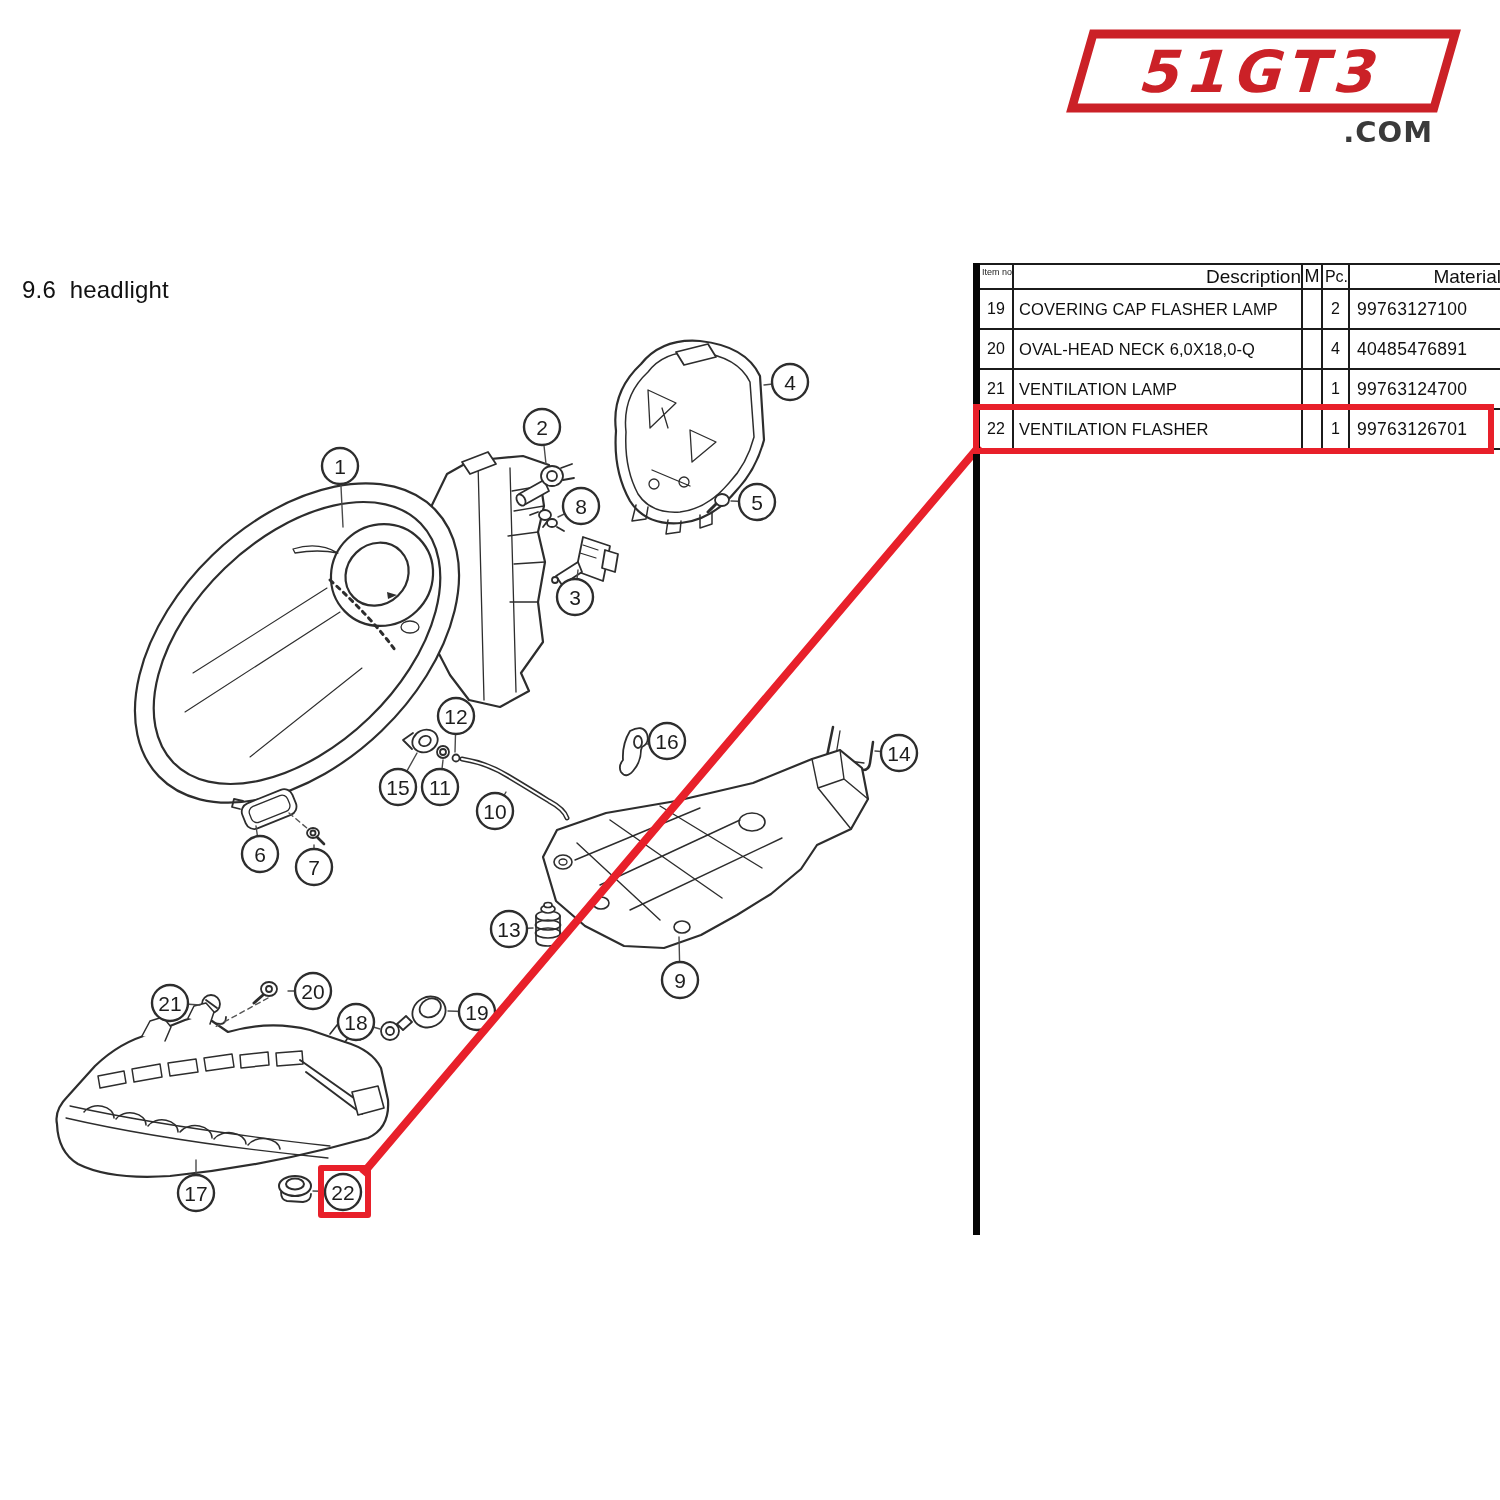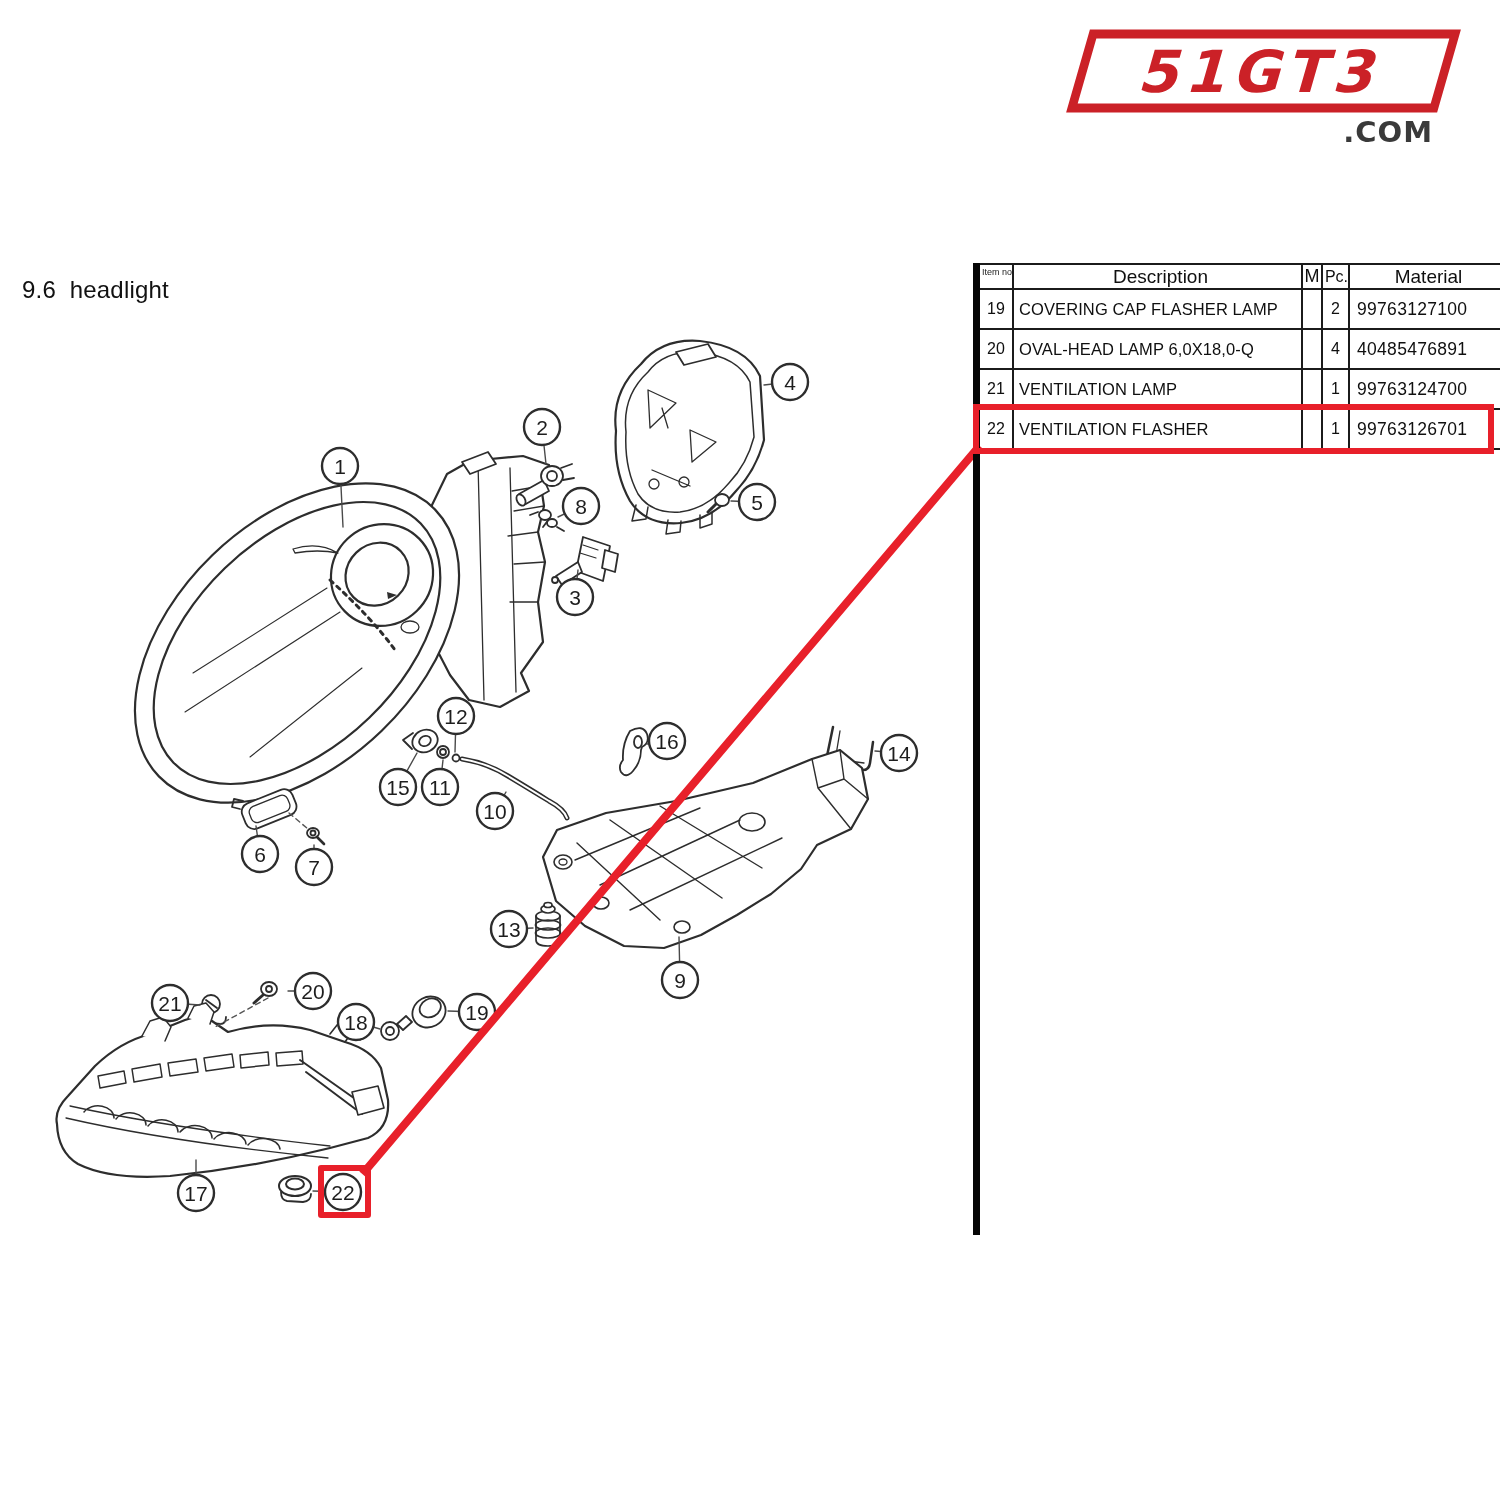--- a/index.html
+++ b/index.html
@@ -11,21 +11,21 @@
   .blackbar{position:absolute;left:973px;top:263px;width:7px;height:972px;background:#060606;}
   .parts-table{position:absolute;left:980px;top:263px;width:521px;border-collapse:collapse;
                table-layout:fixed;color:#0f0f0f;}
   .parts-table th,.parts-table td{border:2px solid #1b1b1b;overflow:hidden;white-space:nowrap;
                font-weight:normal;padding:0;}
   .parts-table tr>*:last-child{border-right:none;}
   .parts-table tr>*:first-child{border-left:none;}
   .hrow{height:25px;}
   .drow{height:40px;}
   th.h-item{font-size:9px;text-align:left;vertical-align:top;padding:2px 0 0 2px;color:#222;}
-  th.h-desc,th.h-mat{font-size:19px;text-align:center;padding-left:6px;}
+  th.h-desc,th.h-mat{font-size:19px;text-align:right;padding-left:6px;}
   th.h-m{font-size:18px;text-align:center;}
   th.h-pc{font-size:16px;text-align:right;}
   td.c-item{font-size:16px;text-align:center;}
   td.c-desc{font-size:16.5px;text-align:left;padding-left:5px;letter-spacing:0.1px;margin-left:16px;}
   td.c-m{font-size:16px;text-align:center;}
   td.c-pc{font-size:16px;text-align:center;}
   td.c-mat{font-size:17.5px;text-align:left;padding-left:7px;letter-spacing:0.3px;margin-left:46px;}
   .row-highlight{position:absolute;left:973px;top:404px;width:521px;height:50px;
                  border:6px solid #e8202a;box-sizing:border-box;pointer-events:none;}
 </style>
@@ -354,21 +354,21 @@
     </tr>
     <tr class="drow">
       <td class="c-item">19</td>
       <td class="c-desc">COVERING CAP FLASHER LAMP</td>
       <td class="c-m"></td>
       <td class="c-pc">2</td>
       <td class="c-mat">99763127100</td>
     </tr>
     <tr class="drow">
       <td class="c-item">20</td>
-      <td class="c-desc">OVAL-HEAD LAMP 6,0X18,0-Q</td>
+      <td class="c-desc">OVAL-HEAD NECK 6,0X18,0-Q</td>
       <td class="c-m"></td>
       <td class="c-pc">4</td>
       <td class="c-mat">40485476891</td>
     </tr>
     <tr class="drow">
       <td class="c-item">21</td>
       <td class="c-desc">VENTILATION LAMP</td>
       <td class="c-m"></td>
       <td class="c-pc">1</td>
       <td class="c-mat">99763124700</td>

